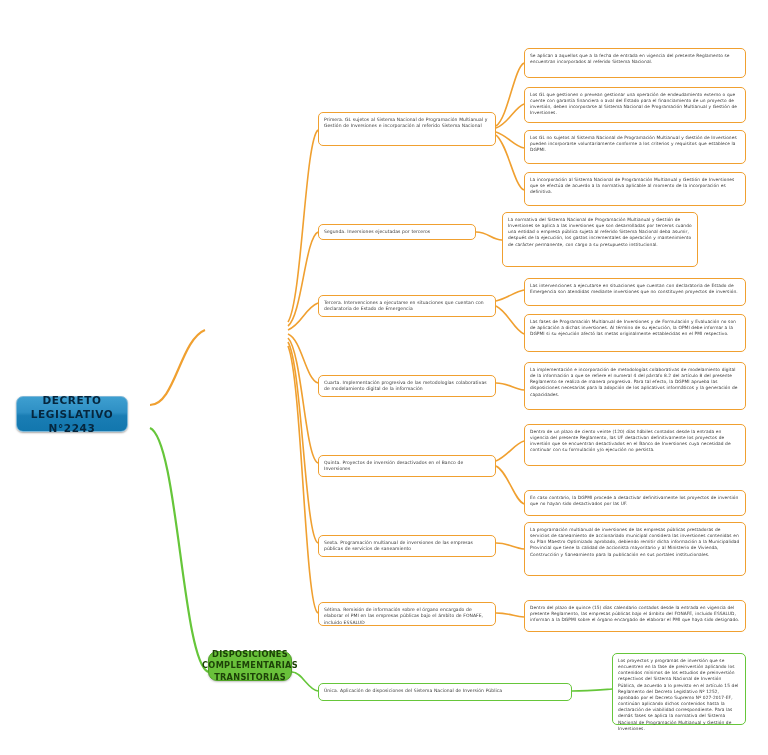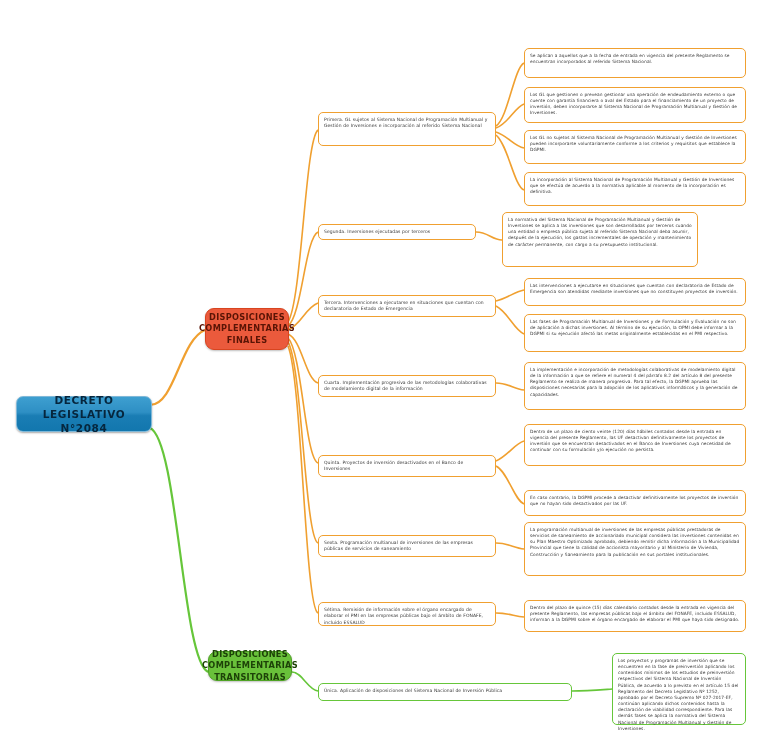--- a/index.html
+++ b/index.html
@@ -82,34 +82,27 @@
       <path d="M496,543 C508,543 514,548 524,549" stroke="#f0a030"></path>
 
       <path d="M496,613 C508,613 514,616 524,617" stroke="#f0a030"></path>
 
       <path d="M292,672 C302,672 308,690 318,691" stroke="#66c63a"></path>
 
       <path d="M572,691 C586,691 598,690 612,689" stroke="#66c63a"></path>
     </g>
   </svg>
 
-  <div class="node root" style="left:16px;top:396px;width:136px;height:36px;">
+  <div class="node root" style="left:16px;top:396px;width:112px;height:36px;">
     <div>
       <span>DECRETO LEGISLATIVO</span>
-      <span>N°2084</span>
+      <span>N°2243</span>
     </div>
   </div>
 
-  <div class="node branch branch-orange" style="left:205px;top:308px;width:84px;height:42px;">
-    <div>
-      <span>DISPOSICIONES</span>
-      <span>COMPLEMENTARIAS</span>
-      <span>FINALES</span>
-    </div>
-  </div>
 
   <div class="node branch branch-green" style="left:208px;top:651px;width:84px;height:30px;">
     <div>
       <span>DISPOSICIONES</span>
       <span>COMPLEMENTARIAS</span>
       <span>TRANSITORIAS</span>
     </div>
   </div>
 
   <div class="node box box-orange mid" style="left:318px;top:112px;width:178px;height:34px;">

